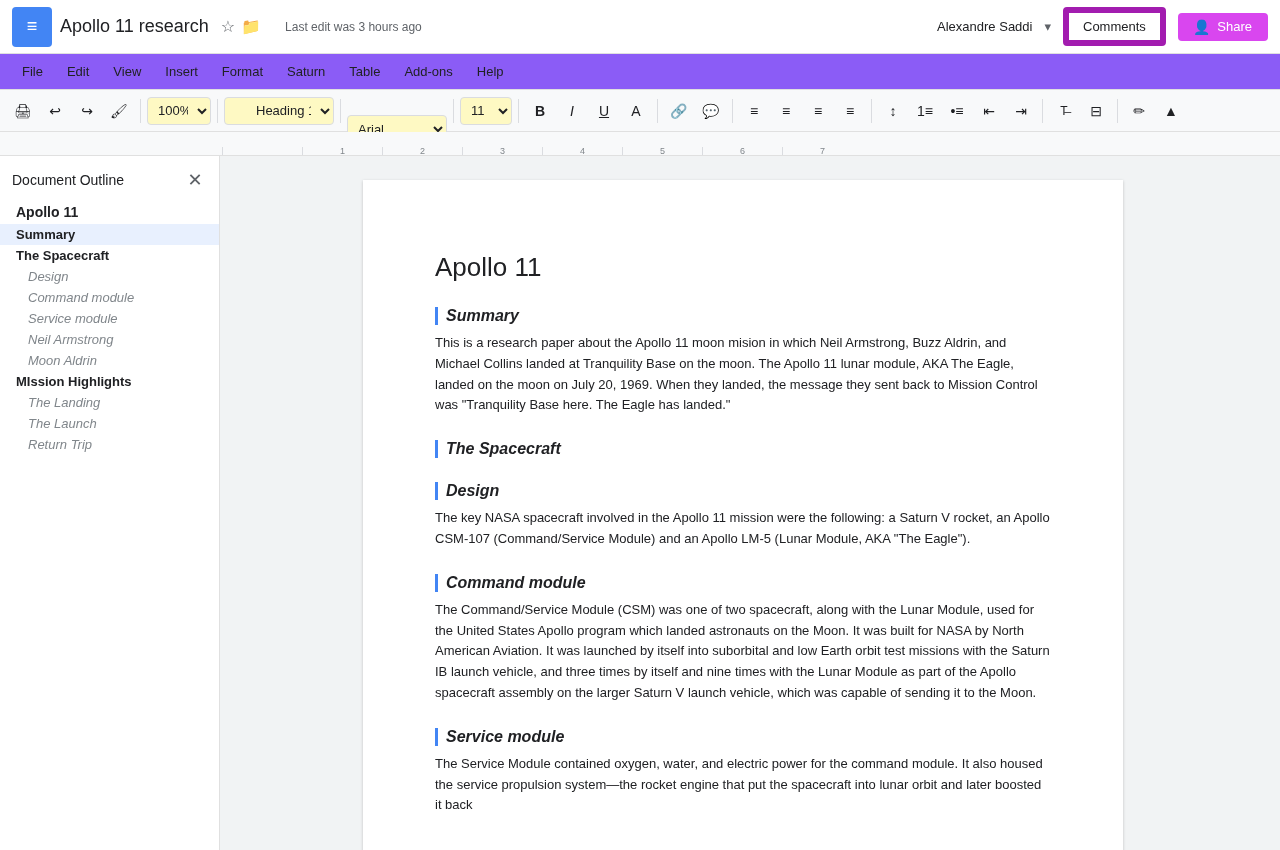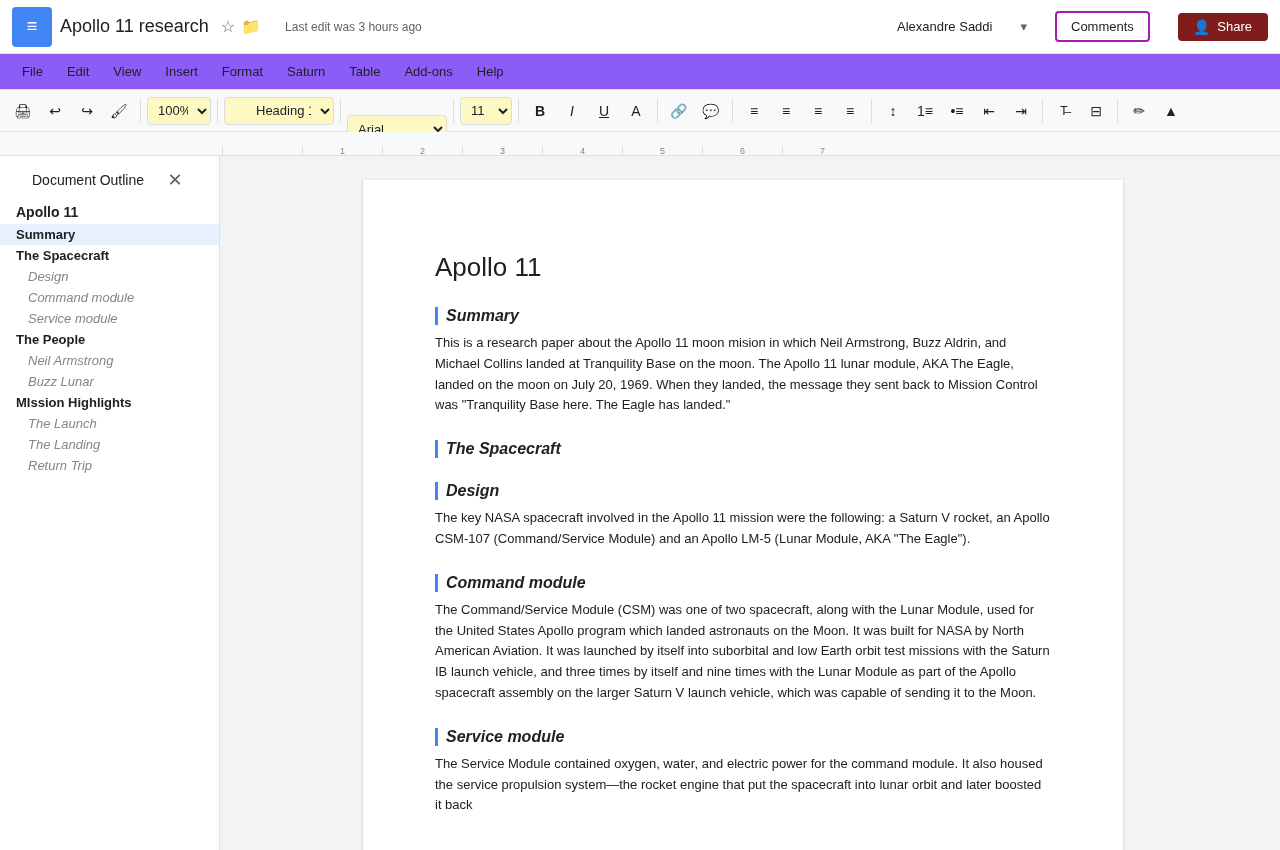--- a/index.html
+++ b/index.html
@@ -32,36 +32,36 @@
       display: flex; gap: 6px; align-items: center; margin-left: 4px;
     }
     .title-icon { color: #5f6368; font-size: 16px; cursor: pointer; }
     #last-edit {
       margin-left: 16px;
       font-size: 12px;
       color: #5f6368;
     }
     #top-right {
       margin-left: auto;
-      display: flex; align-items: center; gap: 28px;
+      display: flex; align-items: center; gap: 12px;
     }
     #user-name { font-size: 13px; color: #202124; }
     #comments-btn {
       padding: 6px 14px;
-      border: 2px solid #a21caf;
+      border: 6px solid #a21caf;
       border-radius: 4px;
       background: #fff;
       cursor: pointer;
       font-size: 13px;
       color: #202124;
     }
     #share-btn {
       padding: 6px 16px;
       border-radius: 4px;
-      background: #7f1d1d;
+      background: #d946ef;
       color: white;
       border: none;
       cursor: pointer;
       font-size: 13px;
       font-weight: 500;
       display: flex; align-items: center; gap: 6px;
     }
 
     
     #menu-bar {
@@ -161,21 +161,21 @@
       background: #fff;
       border-right: 1px solid #e0e0e0;
       flex-shrink: 0;
       overflow-y: auto;
       padding-bottom: 20px;
     }
     #sidebar-header {
       display: flex;
       align-items: center;
       justify-content: space-between;
-      padding: 12px 32px 8px;
+      padding: 12px 12px 8px;
     }
     #sidebar-title { font-size: 14px; font-weight: 500; color: #202124; }
     #sidebar-close {
       cursor: pointer;
       color: #5f6368;
       font-size: 18px;
       width: 24px; height: 24px;
       display: flex; align-items: center; justify-content: center;
       border-radius: 50%;
     }
@@ -358,26 +358,25 @@
       <span id="sidebar-title">Document Outline</span>
       <span id="sidebar-close">✕</span>
     </div>
 
     <a class="outline-h1">Apollo 11</a>
     <a class="outline-h2 active">Summary</a>
     <a class="outline-h2">The Spacecraft</a>
     <a class="outline-h3">Design</a>
     <a class="outline-h3">Command module</a>
     <a class="outline-h3">Service module</a>
-    <a class="outline-h2">The People</a>
     <a class="outline-h3">Neil Armstrong</a>
-    <a class="outline-h3">Buzz Lunar</a>
+    <a class="outline-h3">Moon Aldrin</a>
     <a class="outline-h2">MIssion Highlights</a>
+    <a class="outline-h3">The Landing</a>
     <a class="outline-h3">The Launch</a>
-    <a class="outline-h3">The Landing</a>
     <a class="outline-h3">Return Trip</a>
   </div>
 
   <div id="doc-area">
     <div id="doc-page">
       <h1 class="doc-title">Apollo 11</h1>
 
       <h2 class="doc-heading">Summary</h2>
       <p>This is a research paper about the Apollo 11 moon mision in which Neil Armstrong, Buzz Aldrin, and Michael Collins landed at Tranquility Base on the moon. The Apollo 11 lunar module, AKA The Eagle, landed on the moon on July 20, 1969. When they landed, the message they sent back to Mission Control was "Tranquility Base here. The Eagle has landed."</p>
 

